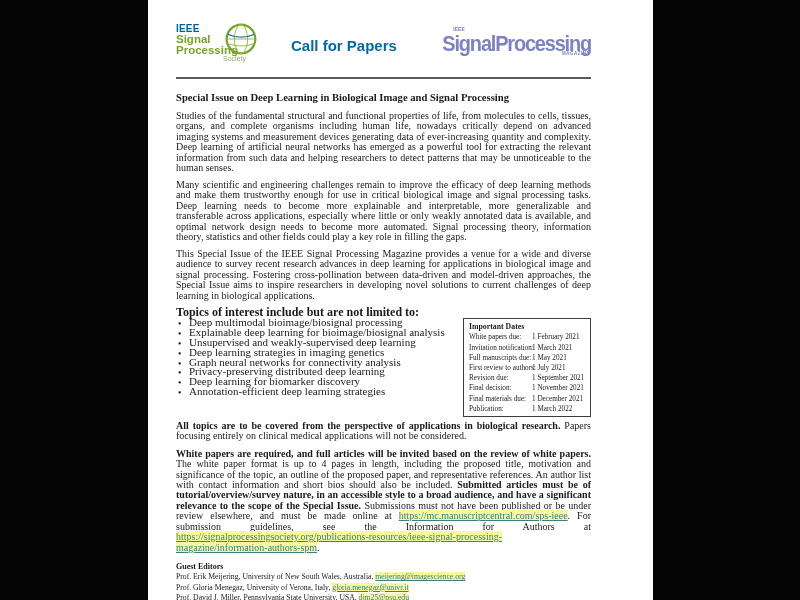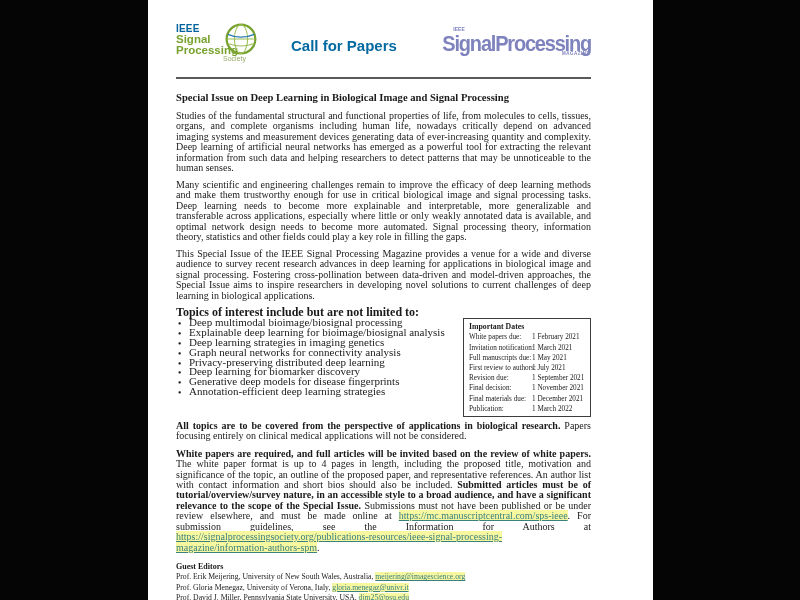--- a/index.html
+++ b/index.html
@@ -83,25 +83,25 @@
         <p class="para">Studies of the fundamental structural and functional properties of life, from molecules to cells, tissues, organs, and complete organisms including human life, nowadays critically depend on advanced imaging systems and measurement devices generating data of ever-increasing quantity and complexity. Deep learning of artificial neural networks has emerged as a powerful tool for extracting the relevant information from such data and helping researchers to detect patterns that may be unnoticeable to the human senses.</p>
         <p class="para">Many scientific and engineering challenges remain to improve the efficacy of deep learning methods and make them trustworthy enough for use in critical biological image and signal processing tasks. Deep learning needs to become more explainable and interpretable, more generalizable and transferable across applications, especially where little or only weakly annotated data is available, and optimal network design needs to become more automated. Signal processing theory, information theory, statistics and other fields could play a key role in filling the gaps.</p>
         <p class="para">This Special Issue of the IEEE Signal Processing Magazine provides a venue for a wide and diverse audience to survey recent research advances in deep learning for applications in biological image and signal processing. Fostering cross-pollination between data-driven and model-driven approaches, the Special Issue aims to inspire researchers in developing novel solutions to current challenges of deep learning in biological applications.</p>
       </div>
 
     <div class="topics-heading">Topics of interest include but are not limited to:</div>
     <div class="topics-row">
       <ul class="topics" id="topics-list">
           <li>Deep multimodal bioimage/biosignal processing</li>
           <li>Explainable deep learning for bioimage/biosignal analysis</li>
+          <li>Unsupervised and weakly-supervised deep learning</li>
           <li>Deep learning strategies in imaging genetics</li>
           <li>Graph neural networks for connectivity analysis</li>
           <li>Privacy-preserving distributed deep learning</li>
           <li>Deep learning for biomarker discovery</li>
-          <li>Generative deep models for disease fingerprints</li>
           <li>Annotation-efficient deep learning strategies</li>
         </ul>
       <div class="dates-box">
         <div class="dates-heading">Important Dates</div>
         <div id="dates-rows">
             <div class="date-row">
               <span class="date-label">White papers due:</span>
               <span class="date-value">1 February 2021</span>
             </div>
             <div class="date-row">

